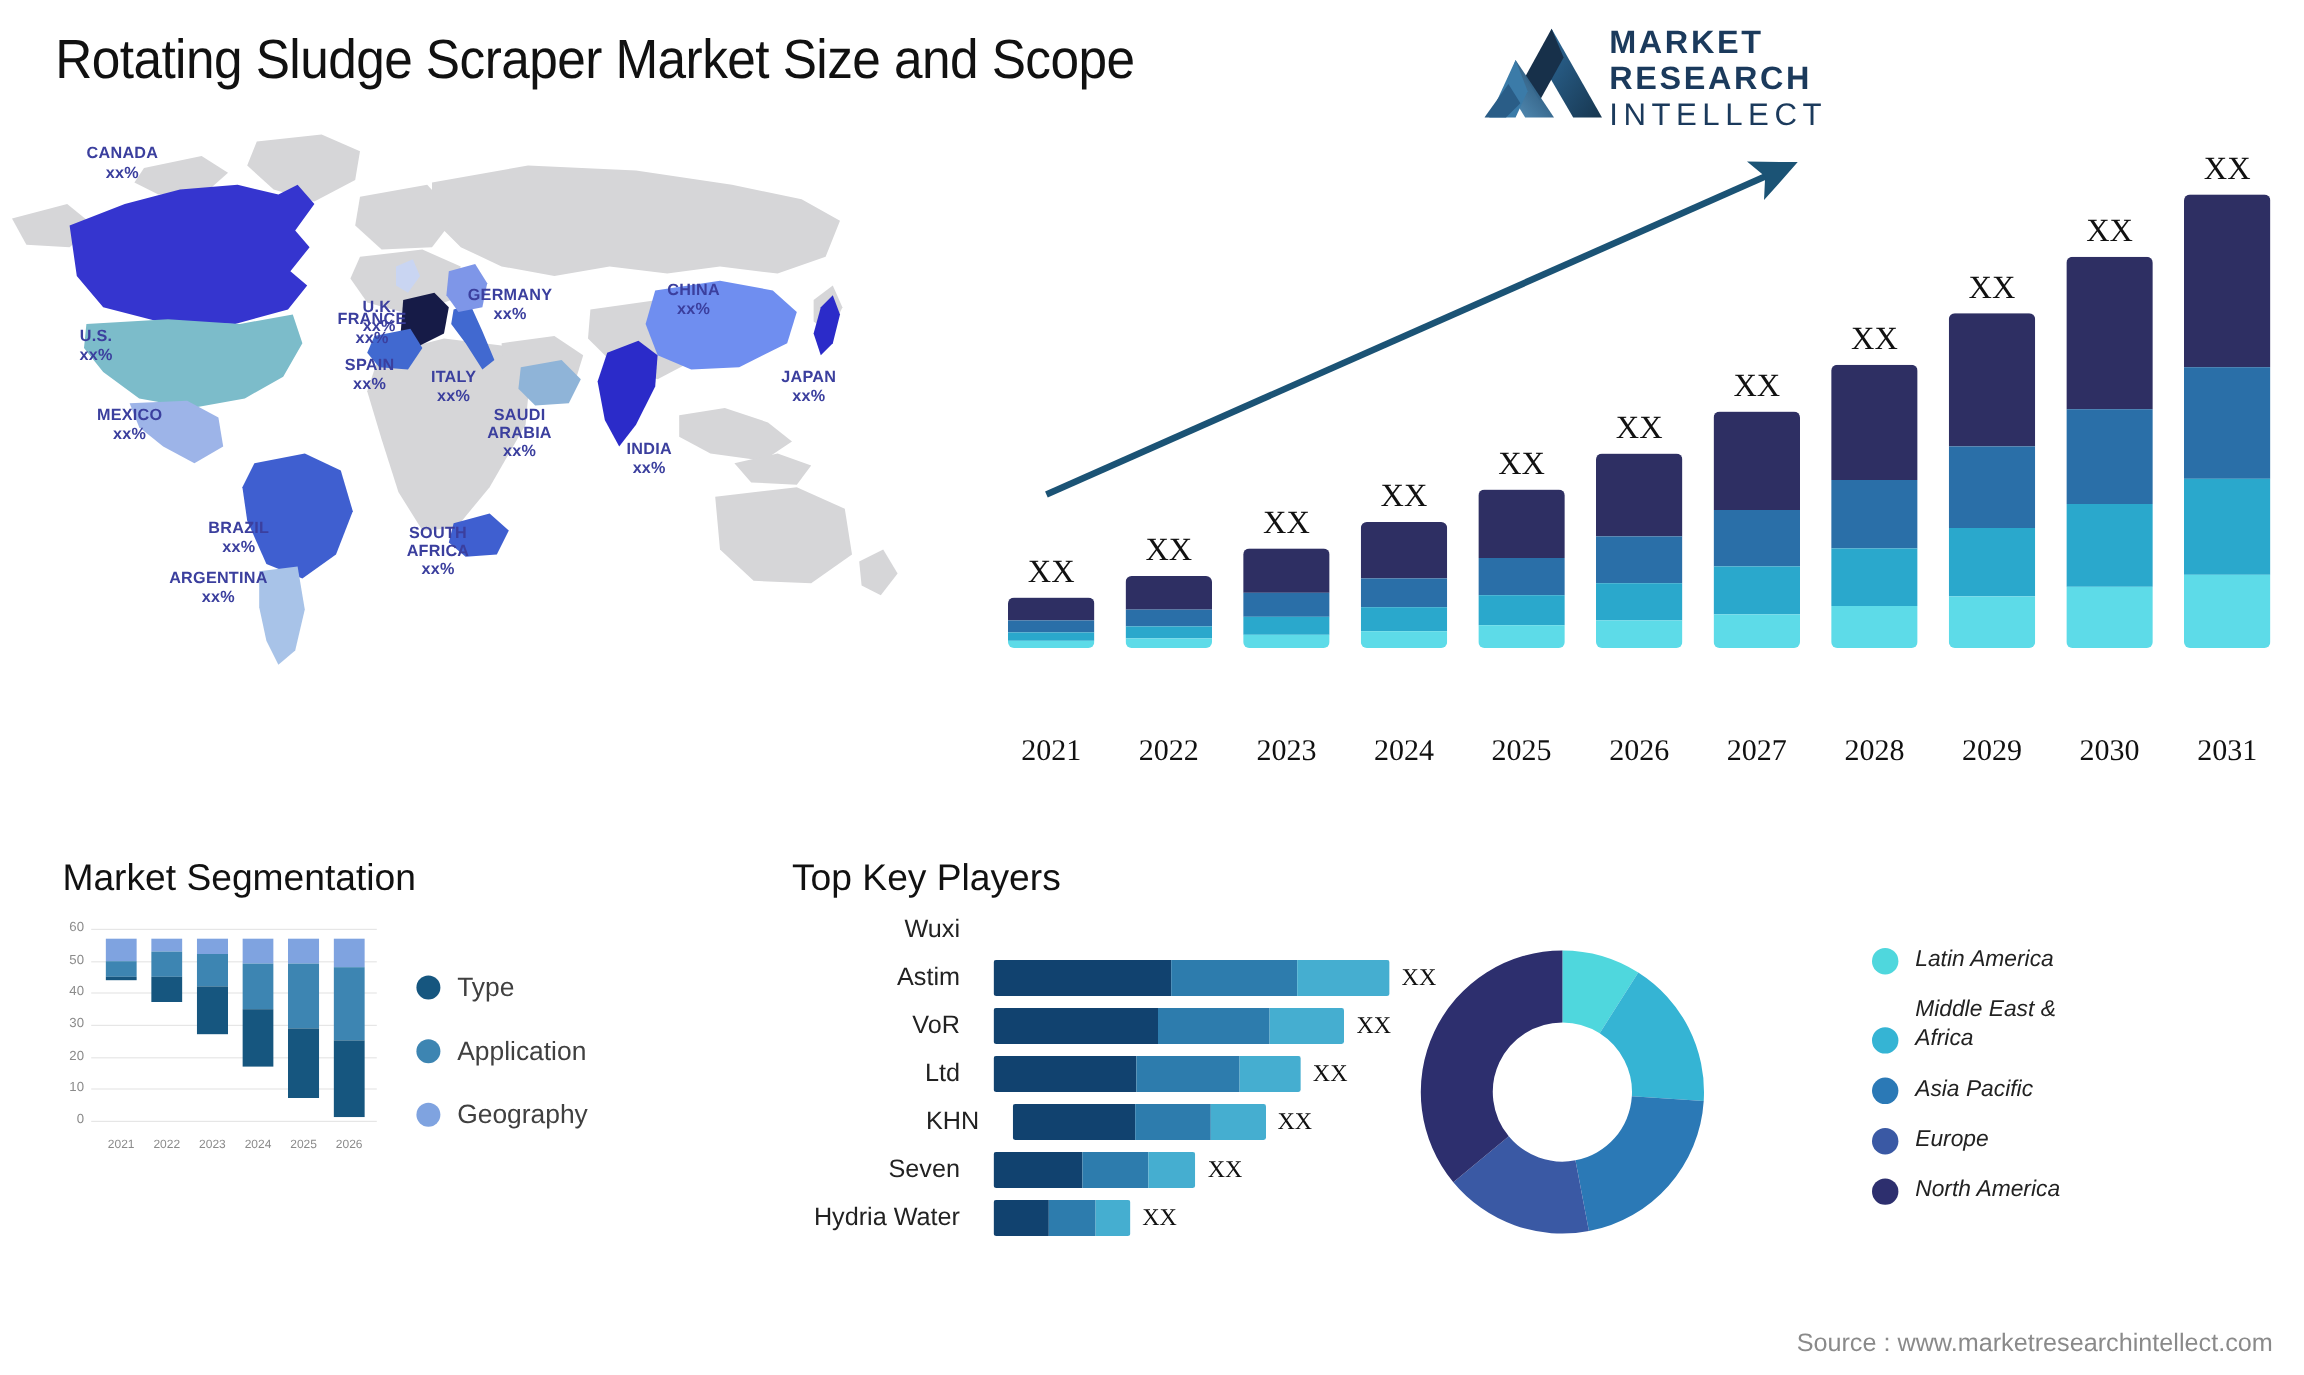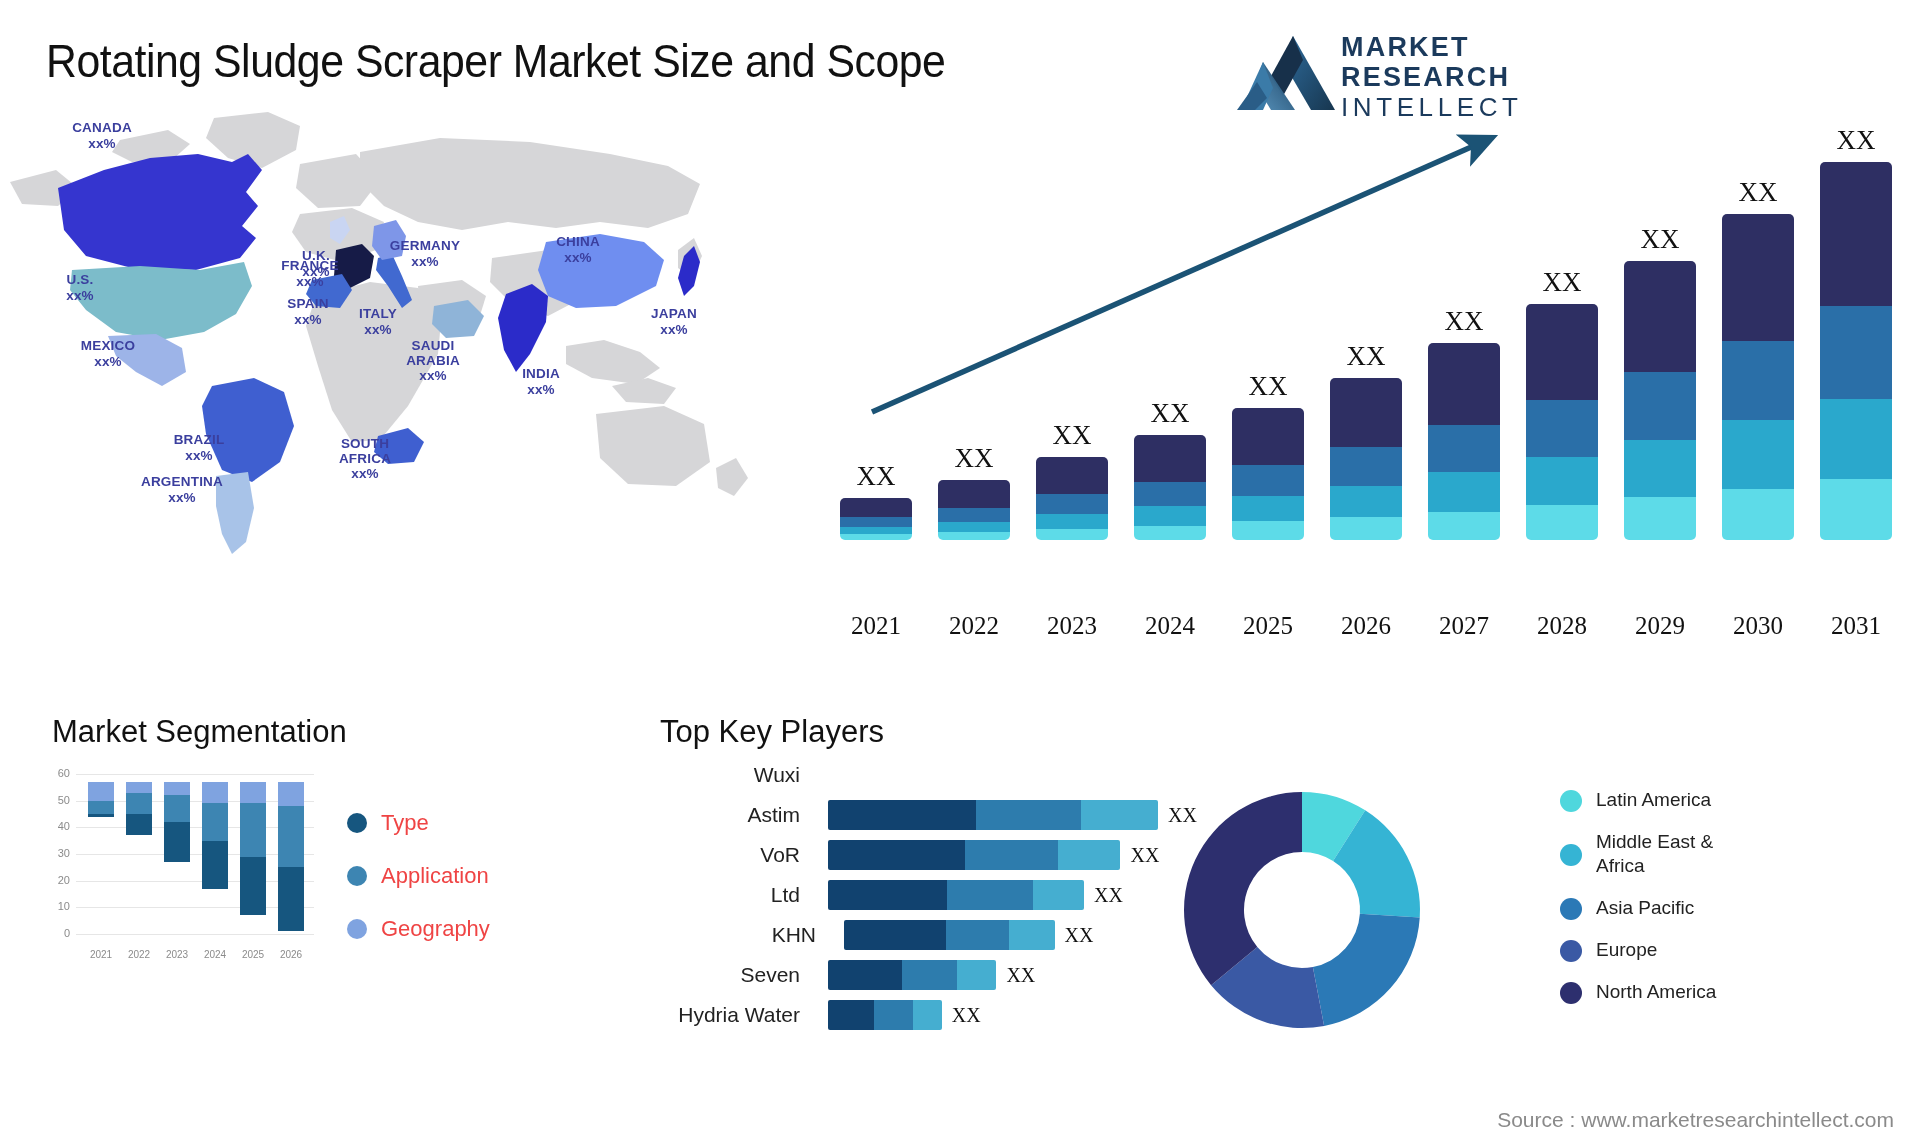--- a/index.html
+++ b/index.html
@@ -5,21 +5,21 @@
   * { margin:0; padding:0; box-sizing:border-box; }
   html,body { width:1920px; height:1146px; }
   body {
     font-family:"Liberation Sans", sans-serif;
     background:#ffffff;
     position:relative;
     overflow:hidden;
   }
 
   
-  #header { position:absolute; top:12px; left:0; width:1559px; height:120px;text-decoration:underline; }
+  #header { position:absolute; top:0; left:0; width:1559px; height:120px;text-decoration:underline; }
   #page-title {
     position:absolute; left:46px; top:22px;
     font-size:46px; font-weight:400; color:#111111;
     letter-spacing:-0.5px;
     font-family:"Liberation Sans Narrow","Liberation Sans",sans-serif;
     transform:scaleX(0.93); transform-origin:left center;
     white-space:nowrap;
   }
   #logo { position:absolute; right:22px; top:14px; width:300px; height:92px; }
   #logo-mark { position:absolute; left:0; top:6px; width:98px; height:80px; }
@@ -81,41 +81,41 @@
   .seg-grid { position:absolute; left:32px; height:1px; background:#e6e6e6; width:238px; }
   .seg-col { position:absolute; bottom:22px; width:26px; }
   .seg-bar { position:absolute; bottom:0; width:26px; overflow:hidden; }
   .seg-xlab {
     position:absolute; bottom:4px; width:40px; text-align:center;
     font-size:10px; color:#8b8b8b;
   }
   #seg-legend { position:absolute; left:335px; top:110px; }
   .seg-leg-row { display:flex; align-items:center; margin-bottom:27px; }
   .seg-dot { width:20px; height:20px; border-radius:50%; margin-right:14px; flex:none; }
-  .seg-leg-label { font-size:22px; color:#ef4444; white-space:nowrap; }
+  .seg-leg-label { font-size:22px; color:#404040; white-space:nowrap; }
 
   
   #players-panel { position:absolute; left:600px; top:700px; width:580px; height:440px; }
   .pl-row { position:absolute; height:30px; }
   .pl-name {
     position:absolute; right:0; width:190px; text-align:right;
     font-size:21px; color:#222; line-height:30px; white-space:nowrap;
   }
   .pl-bar { position:absolute; height:30px; display:flex; border-radius:2px; overflow:hidden; }
   .pl-seg { height:100%; }
   .pl-xx {
     position:absolute; font-size:20px; color:#111; line-height:30px;
     font-family:"Liberation Serif", serif;
   }
 
   
   #region-panel { position:absolute; left:1180px; top:700px; width:740px; height:440px; }
   #donut { position:absolute; left:0px; top:70px; }
   #region-legend { position:absolute; left:380px; top:88px; }
-  .rg-row { display:flex; align-items:center; margin-bottom:18px; }
+  .rg-row { display:flex; align-items:flex-end; margin-bottom:18px;font-style:italic; }
   .rg-dot { width:22px; height:22px; border-radius:50%; margin-right:14px; flex:none; margin-top:2px; }
   .rg-label { font-size:19px; color:#222; line-height:24px; max-width:160px; }
 
   
   #source {
     position:absolute; right:26px; bottom:14px;
     font-size:21px; color:#8a8a8a; white-space:nowrap;
   }
 </style>
 </head>

